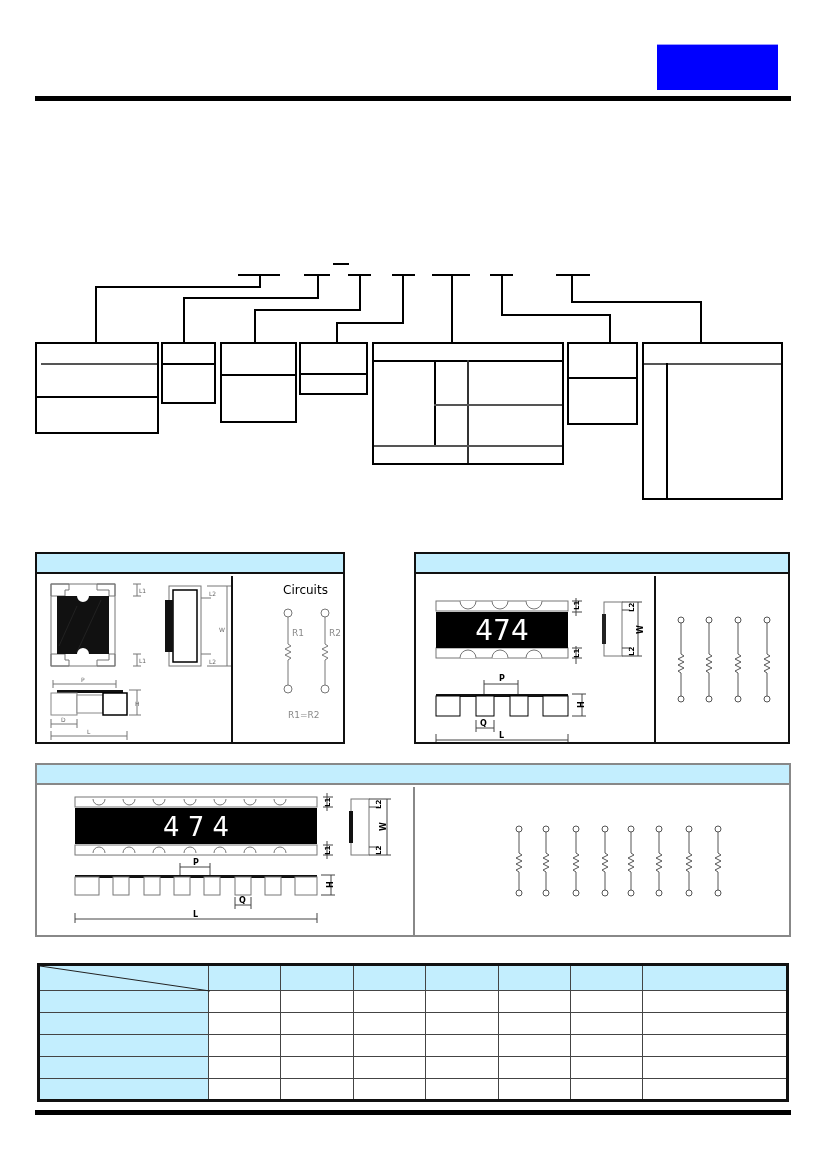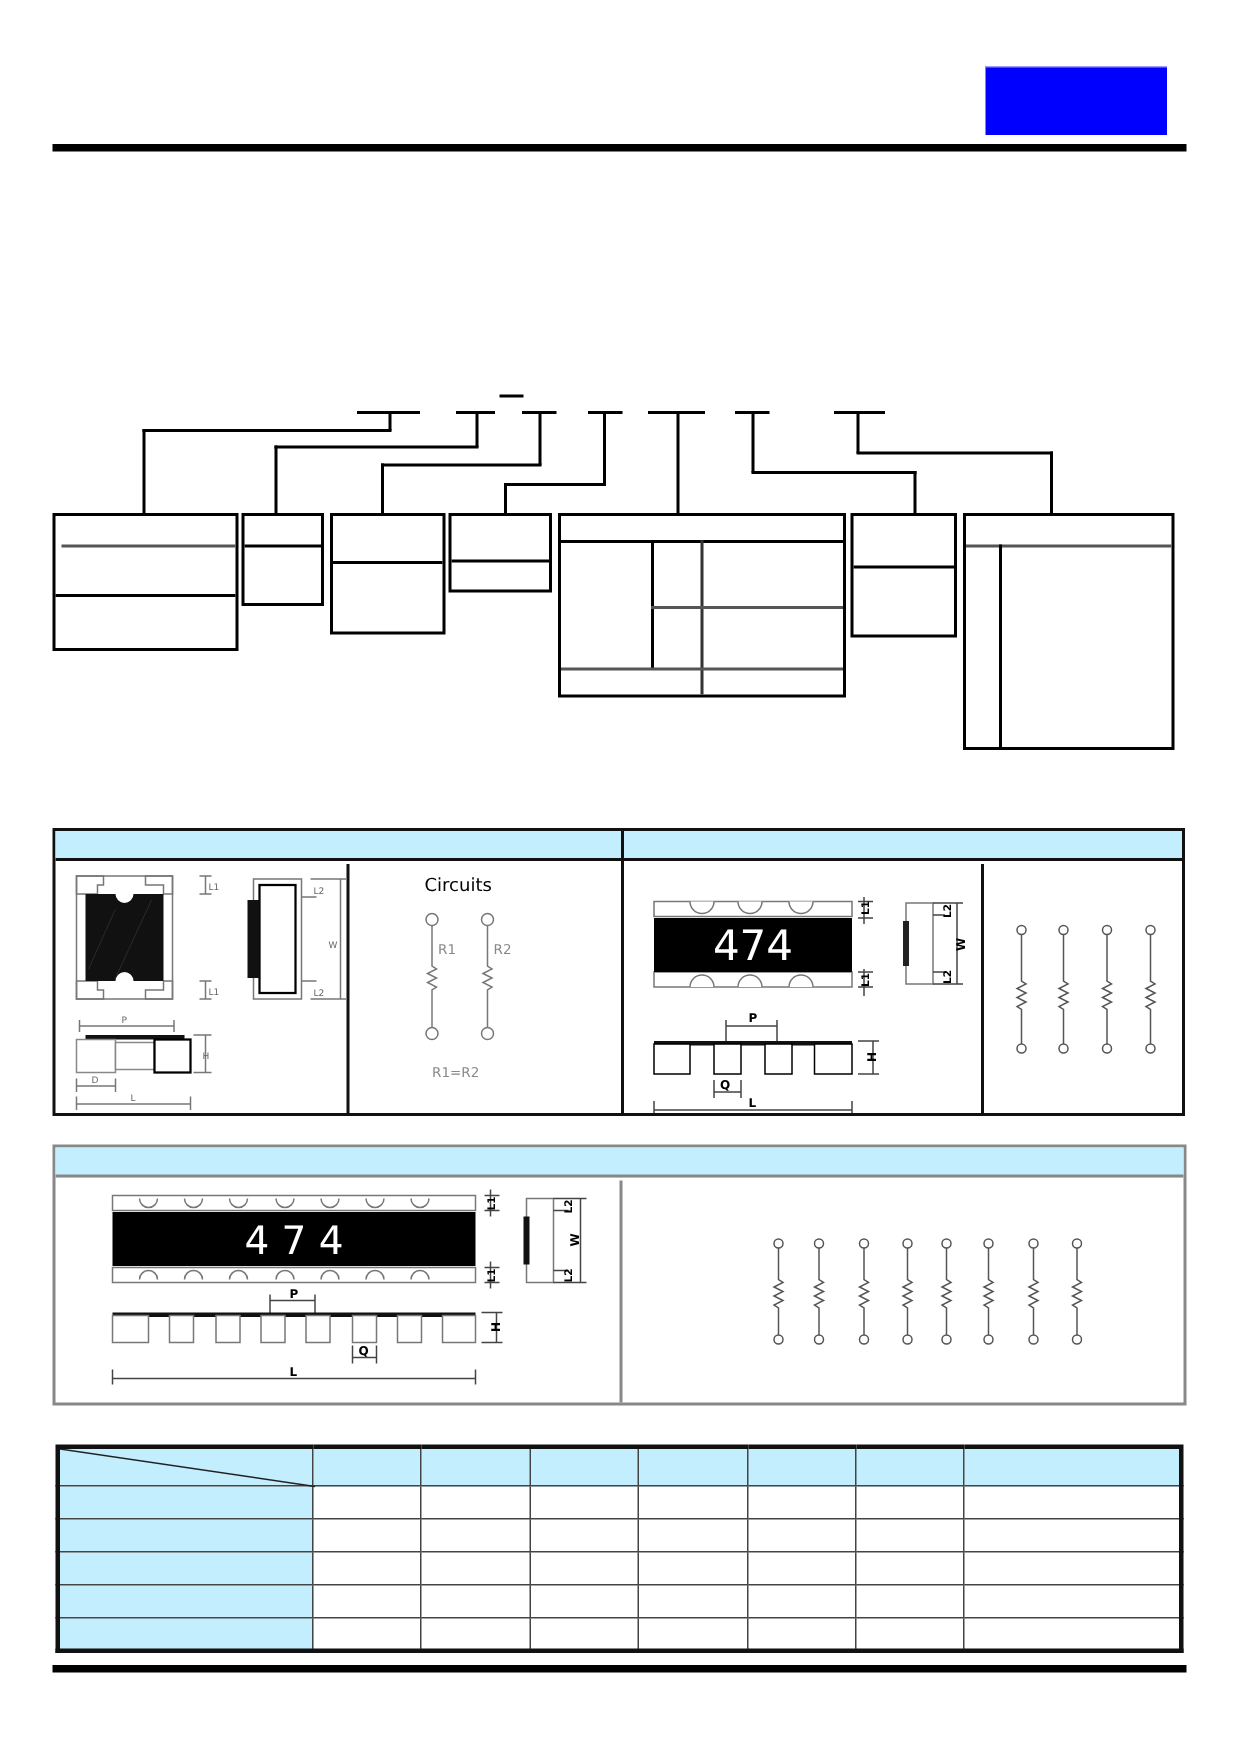--- a/index.html
+++ b/index.html
@@ -90,21 +90,21 @@
   </div>
   <div class="box" style="left:567px;top:342px;width:71px;height:83px;">
     <div class="line-h" style="left:0;top:33px;width:67px;"></div>
   </div>
   <div class="box" style="left:642px;top:342px;width:141px;height:158px;">
     <div class="line-h" style="left:0;top:19px;width:137px;background:#555;"></div>
     <div class="line-v" style="left:22px;top:19px;height:135px;"></div>
   </div>
 </div>
 
-<div class="panel" style="left:35px;top:552px;width:381px;height:192px;">
+<div class="panel" style="left:35px;top:552px;width:310px;height:192px;">
   <div class="panel-head"></div>
   <div class="divider-v" style="left:194px;top:22px;bottom:0;"></div>
   <svg class="abs" style="left:0;top:22px;" width="194" height="166">
 
     <path d="M14 8 H32 V14 H28 V20 H14 Z M14 78 H28 V84 H32 V90 H14 Z" fill="none" stroke="#777" stroke-width="1"></path>
     <path d="M60 8 H78 V20 H72 V14 H60 Z M60 90 H78 V78 H72 V84 H60 Z" fill="none" stroke="#777" stroke-width="1"></path>
     <rect x="14" y="8" width="64" height="82" fill="none" stroke="#777"></rect>
     <path d="M20 20 H40 A6 6 0 0 0 52 20 H72 V78 H52 A6 6 0 0 0 40 78 H20 Z" fill="#111"></path>
     <g stroke="#333" stroke-width="0.5">
         <line x1="22" y1="70" x2="40" y2="30"></line>

